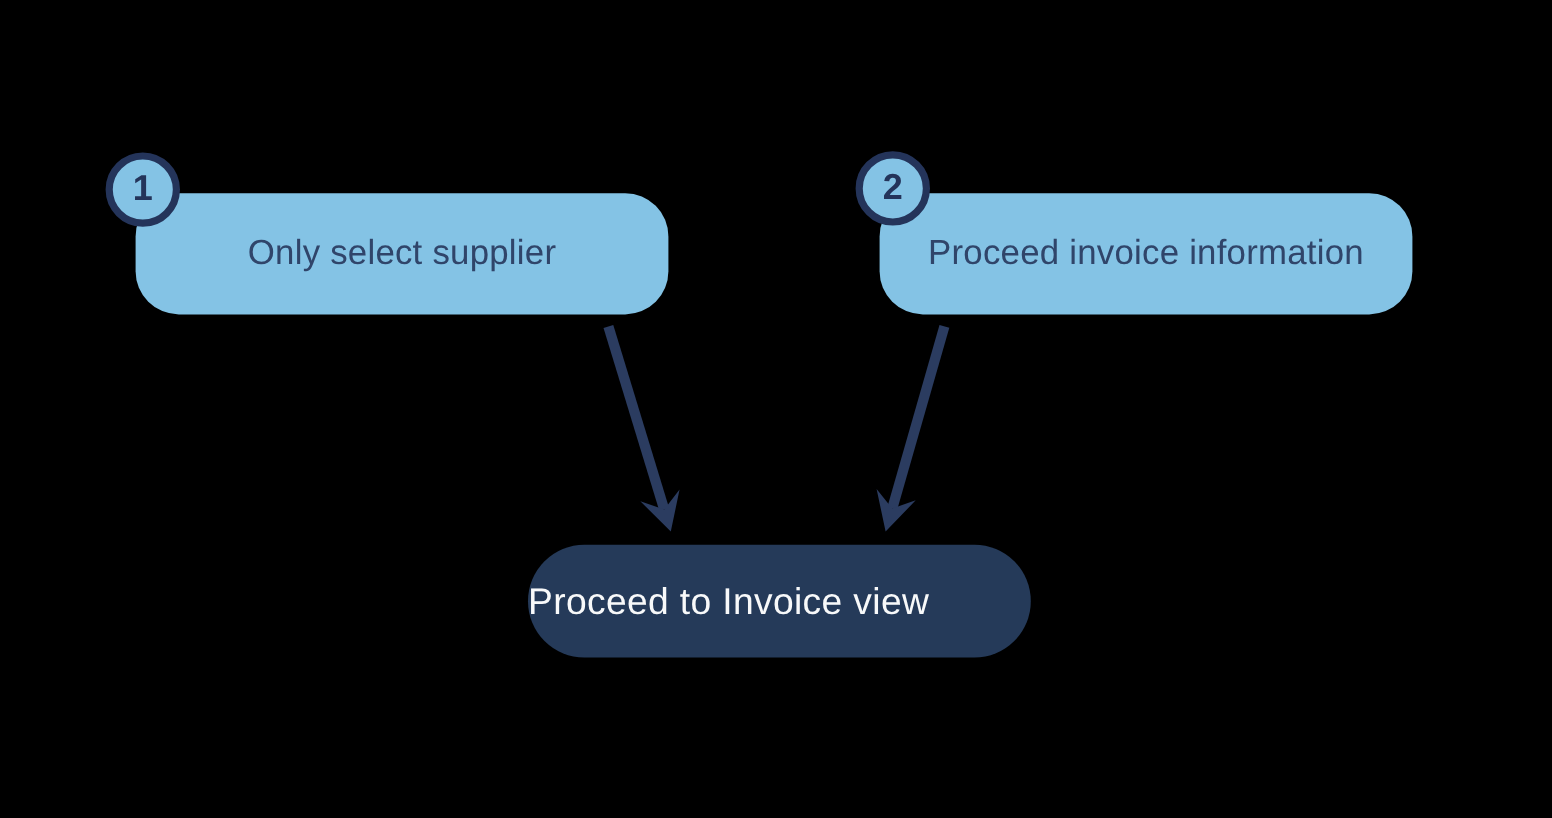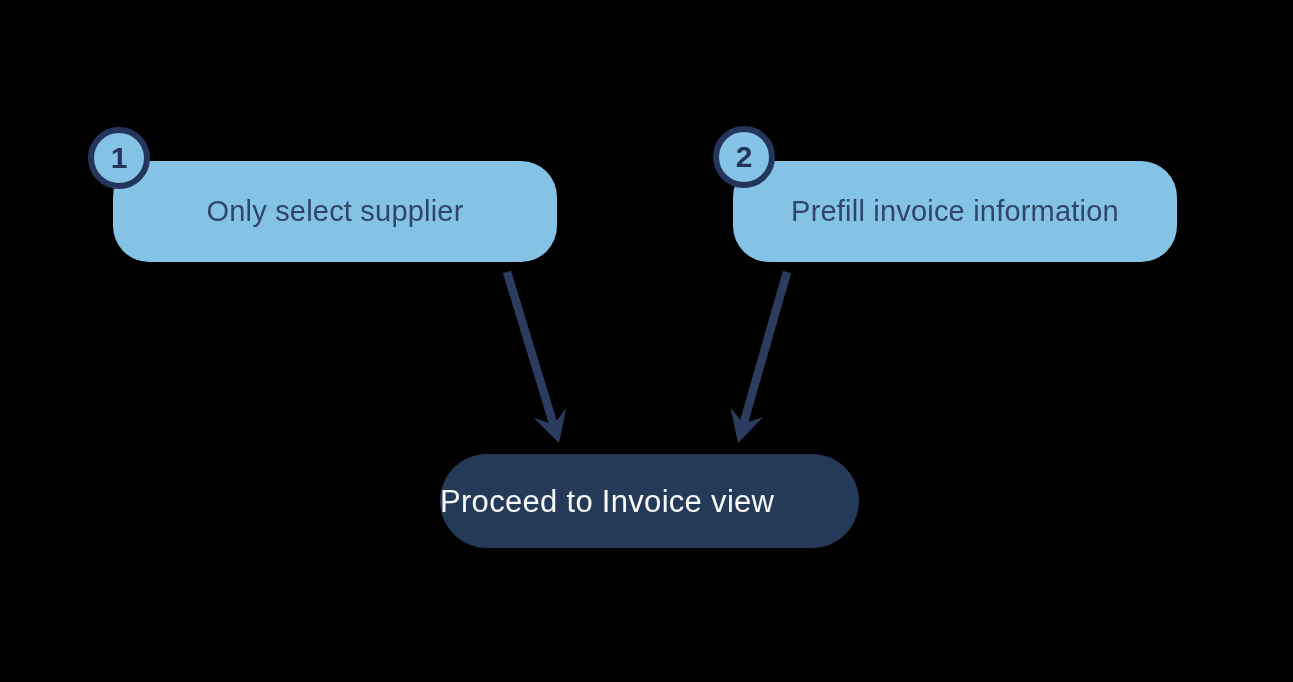--- a/index.html
+++ b/index.html
@@ -109,21 +109,21 @@
       <line class="arrow-line" x1="787" y1="272" x2="743.5" y2="423.8"></line>
       <polygon class="arrow-head" points="738,443 730.5,407.5 743.5,423.8 763.1,416.9"></polygon>
     </g>
   </svg>
 
   <div class="step-box box-1">
     <span class="label">Only select supplier</span>
   </div>
 
   <div class="step-box box-2">
-    <span class="label">Prefill invoice information</span>
+    <span class="label">Proceed invoice information</span>
   </div>
 
   <div class="step-badge badge-1">
     <span class="num">1</span>
   </div>
 
   <div class="step-badge badge-2">
     <span class="num">2</span>
   </div>
 

